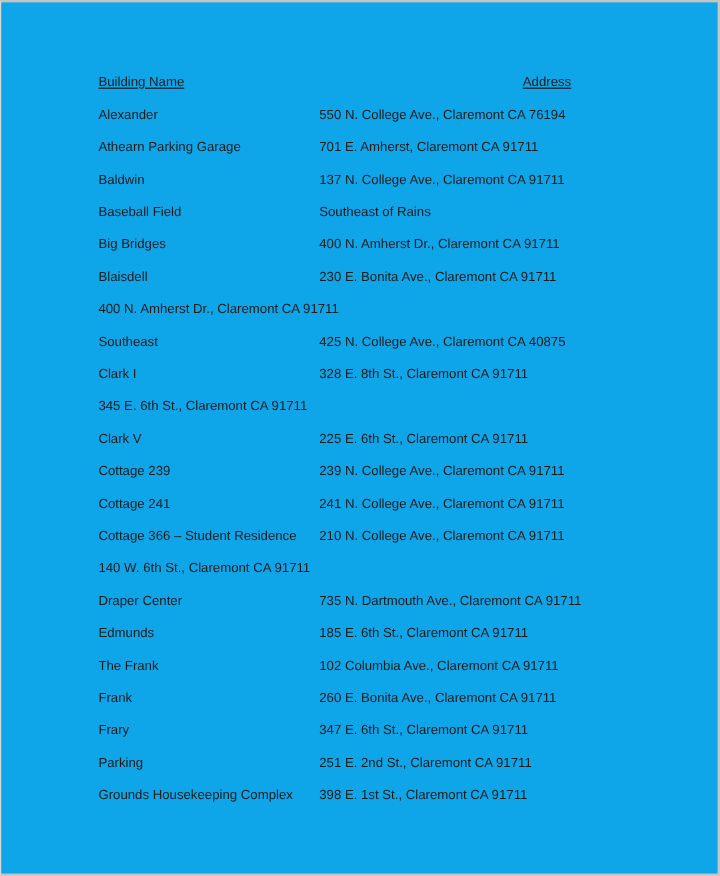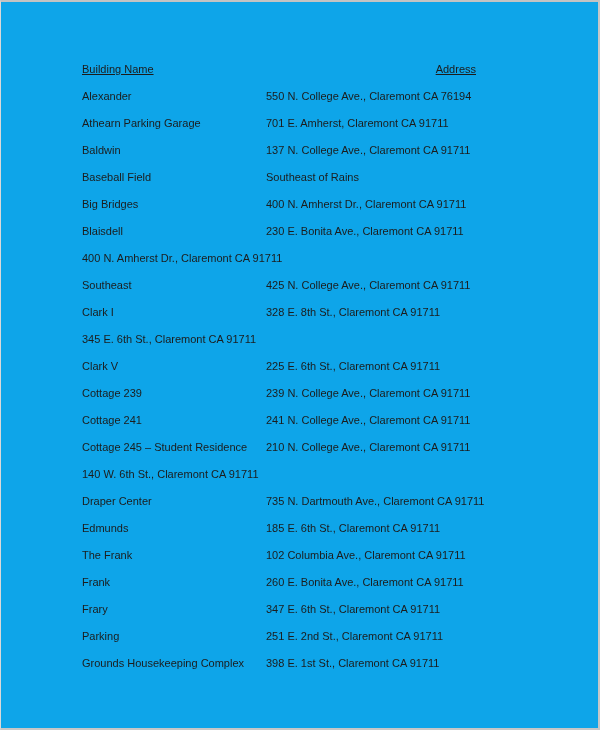--- a/index.html
+++ b/index.html
@@ -90,21 +90,21 @@
     <div class="cell-name">Blaisdell</div>
     <div class="cell-address">230 E. Bonita Ave., Claremont CA 91711</div>
   </div>
 
   <div class="row">
     <div class="cell-address">400 N. Amherst Dr., Claremont CA 91711</div>
   </div>
 
   <div class="row">
     <div class="cell-name">Southeast</div>
-    <div class="cell-address">425 N. College Ave., Claremont CA 91711</div>
+    <div class="cell-address">425 N. College Ave., Claremont CA 40875</div>
   </div>
 
   <div class="row">
     <div class="cell-name">Clark I</div>
     <div class="cell-address">328 E. 8th St., Claremont CA 91711</div>
   </div>
 
   <div class="row">
     <div class="cell-address">345 E. 6th St., Claremont CA 91711</div>
   </div>
@@ -118,21 +118,21 @@
     <div class="cell-name">Cottage 239</div>
     <div class="cell-address">239 N. College Ave., Claremont CA 91711</div>
   </div>
 
   <div class="row">
     <div class="cell-name">Cottage 241</div>
     <div class="cell-address">241 N. College Ave., Claremont CA 91711</div>
   </div>
 
   <div class="row">
-    <div class="cell-name">Cottage 245 – Student Residence</div>
+    <div class="cell-name">Cottage 366 – Student Residence</div>
     <div class="cell-address">210 N. College Ave., Claremont CA 91711</div>
   </div>
 
   <div class="row">
     <div class="cell-address">140 W. 6th St., Claremont CA 91711</div>
   </div>
 
   <div class="row">
     <div class="cell-name">Draper Center</div>
     <div class="cell-address">735 N. Dartmouth Ave., Claremont CA 91711</div>

